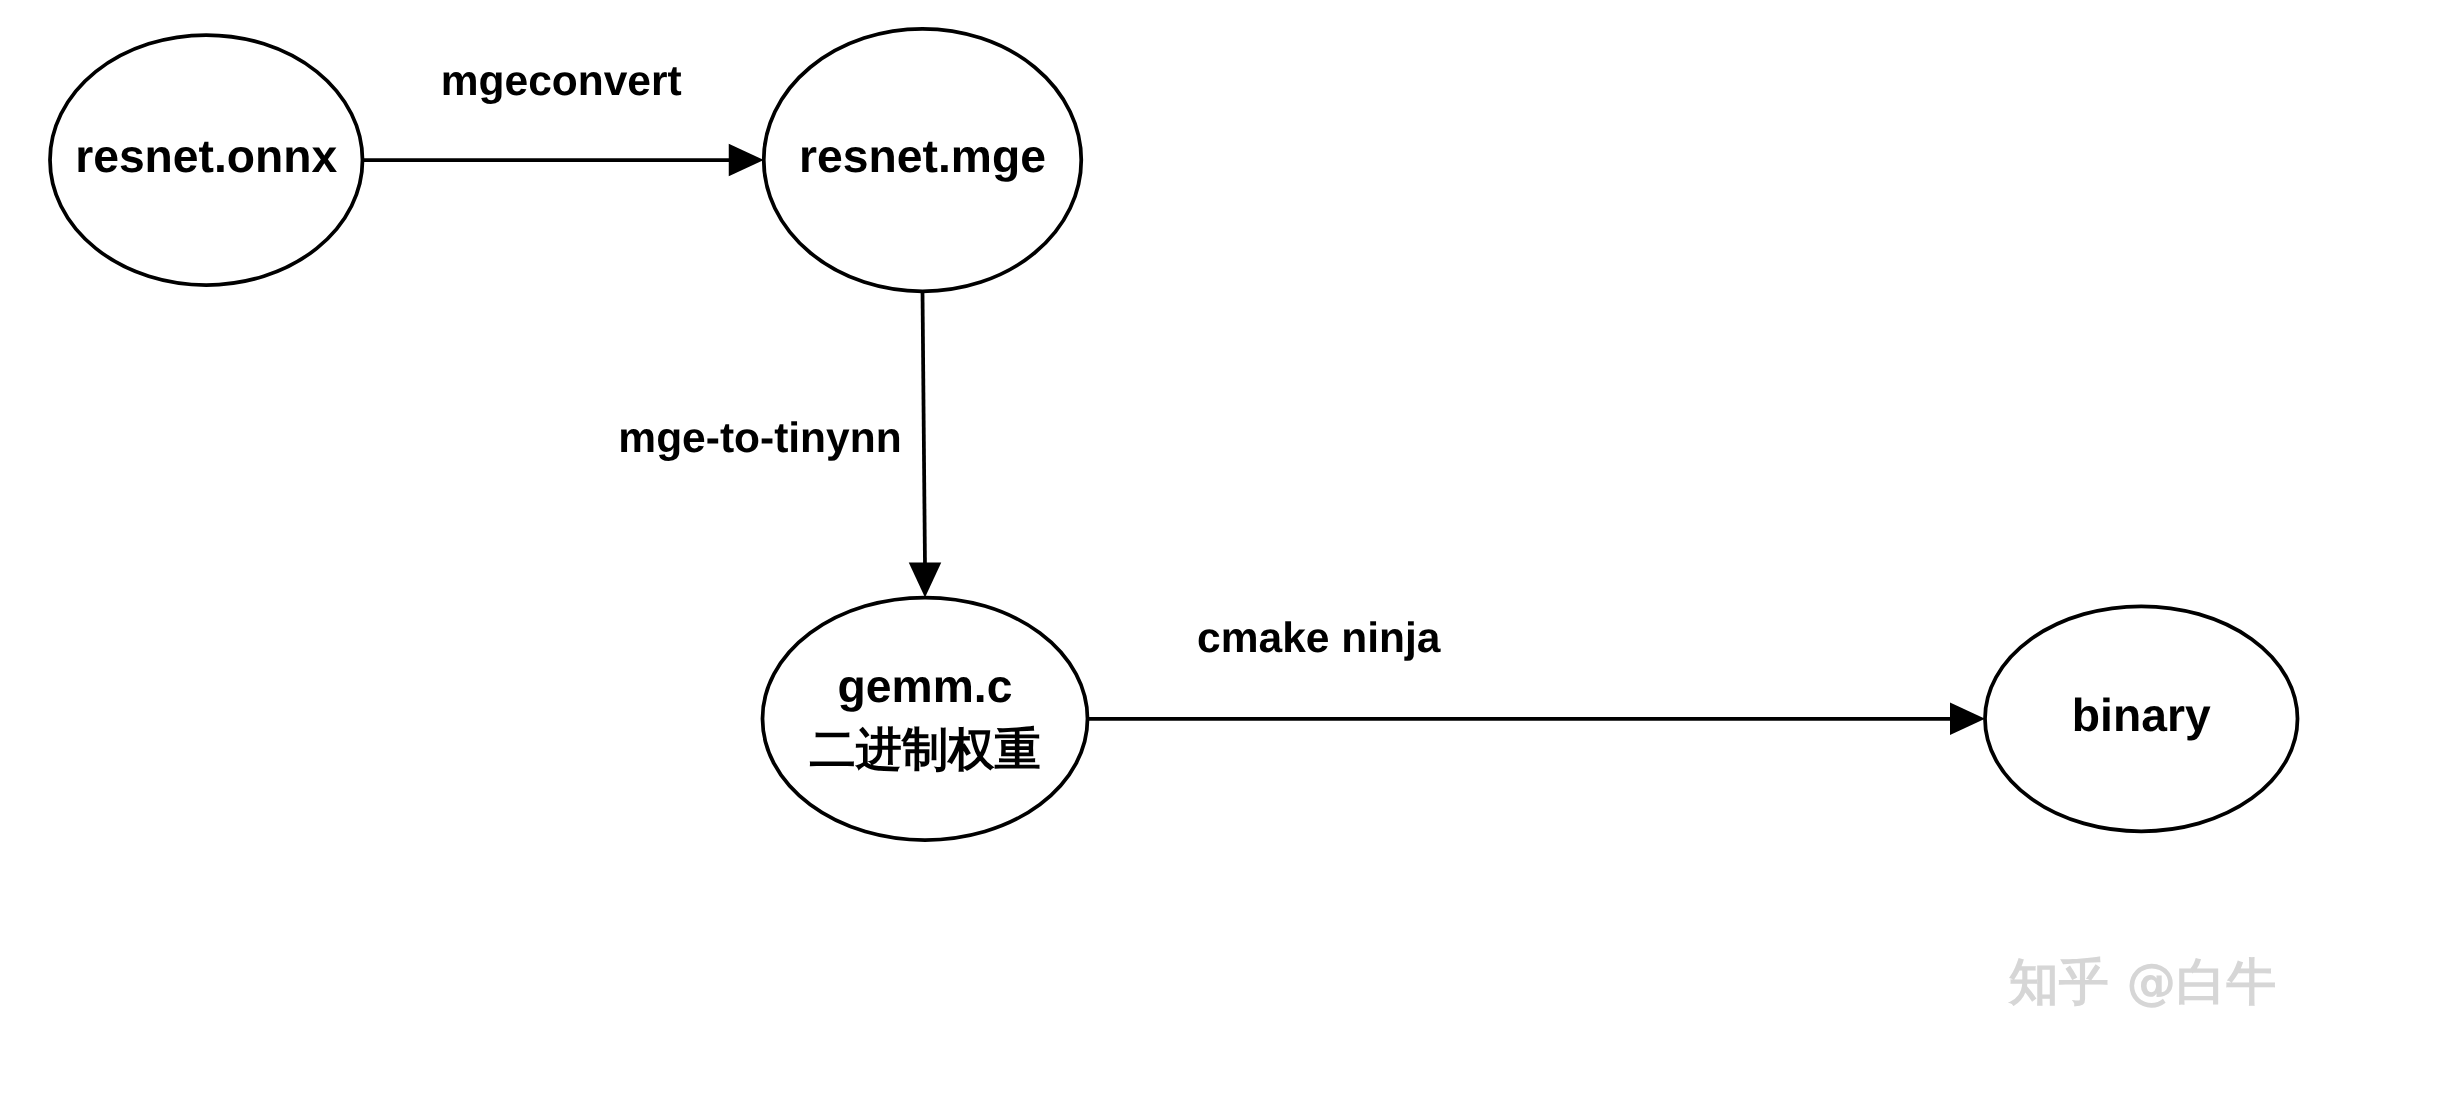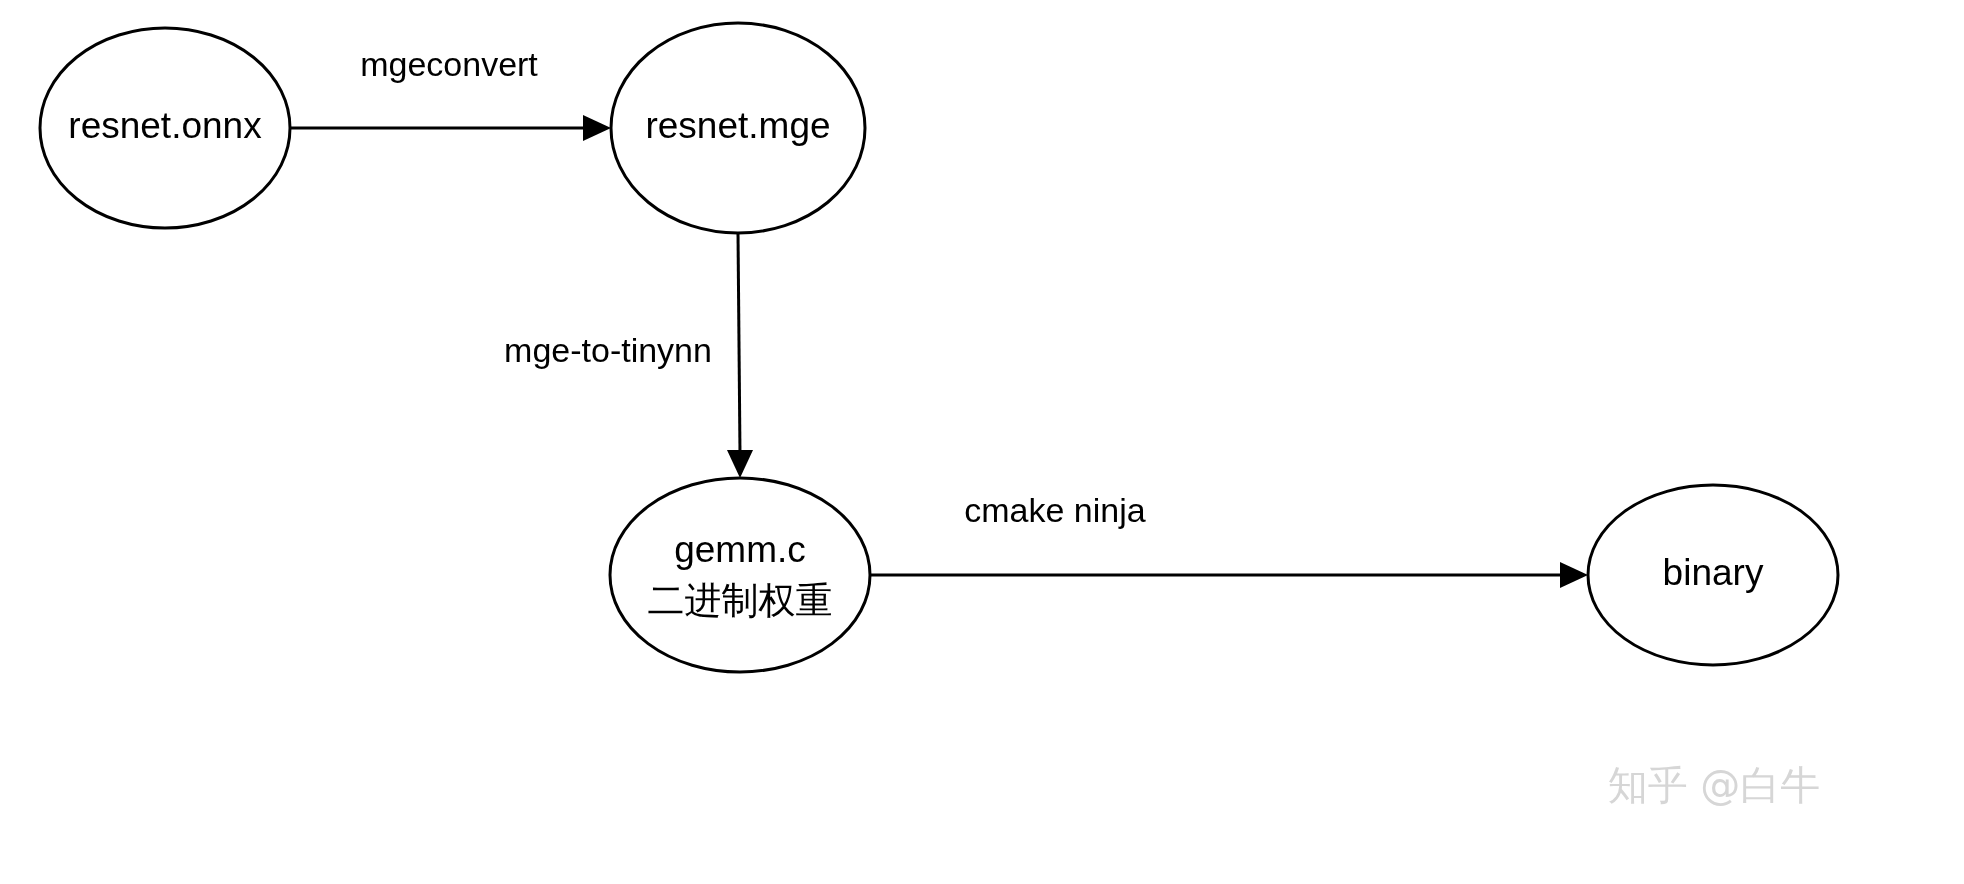--- a/index.html
+++ b/index.html
@@ -10,20 +10,21 @@
   }
   body {
     font-family: "Liberation Sans", "DejaVu Sans", sans-serif;
   }
   #diagram-root {
     position: relative;
     width: 1964px;
     height: 884px;
     background: #ffffff;
     overflow: hidden;
+    font-weight: bold;
   }
   #diagram-svg {
     position: absolute;
     left: 0;
     top: 0;
     width: 1964px;
     height: 884px;
     display: block;
   }
   .node-ellipse {

